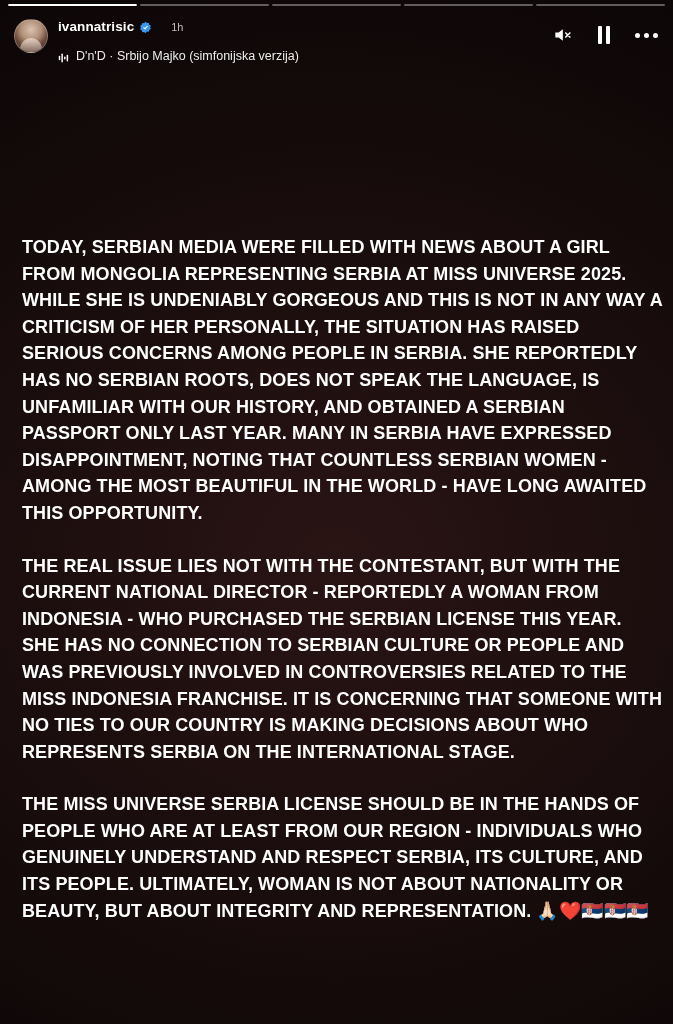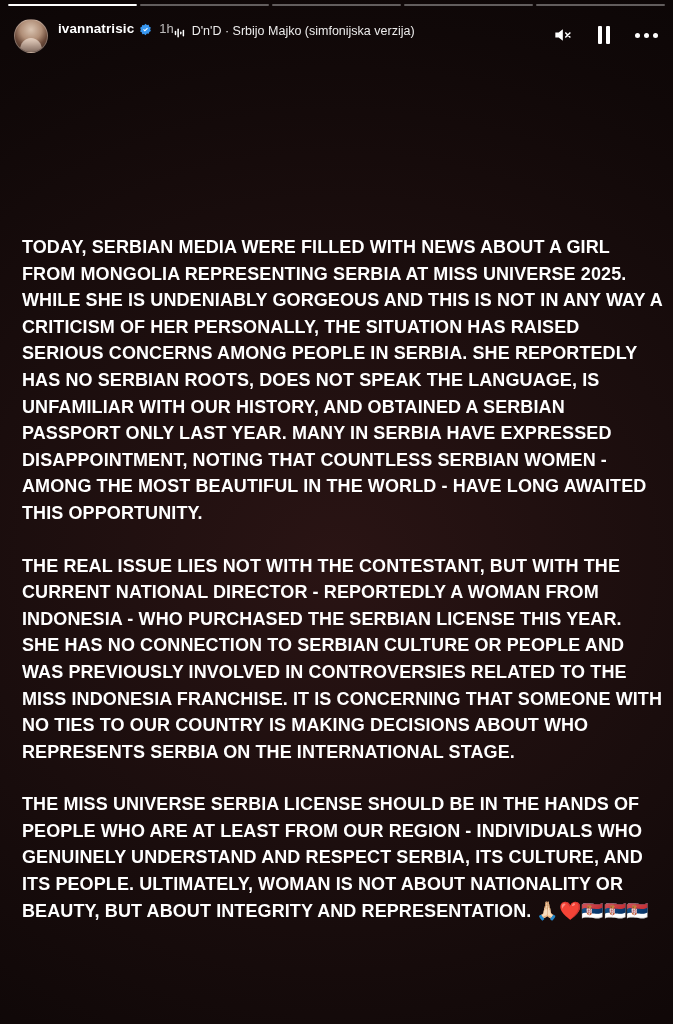--- a/index.html
+++ b/index.html
@@ -76,21 +76,21 @@
     top: 55%;
     width: 22px;
     height: 24px;
     transform: translateX(-50%);
     border-radius: 50% 50% 40% 40%;
     background: linear-gradient(180deg, rgba(230,210,195,0.9), rgba(60,40,34,0.4));
   }
   .header-text {
     margin-left: 10px;
     display: flex;
-    flex-direction: row;
+    flex-direction: column;
     justify-content: flex-start;
     padding-top: 1px;
     min-width: 0;
   }
   .line1 {
     display: flex;
     align-items: center;
     gap: 5px;
     white-space: nowrap;
   }
@@ -102,28 +102,28 @@
   }
   .verified {
     width: 13px;
     height: 13px;
     display: inline-block;
     position: relative;
     top: 0px;
   }
   .timestamp {
     color: rgba(255,255,255,0.72);
-    font-size: 13px;
-    margin-left: 2px;
+    font-size: 11px;
+    margin-left: 14px;
   }
   .line2 {
     display: flex;
     align-items: center;
     gap: 6px;
-    margin-top: 5px;
+    margin-top: 15px;
     white-space: nowrap;
   }
   .music-icon {
     width: 12px;
     height: 12px;
     display: inline-block;
   }
   .music-text {
     color: rgba(255,255,255,0.92);
     font-size: 12.5px;

